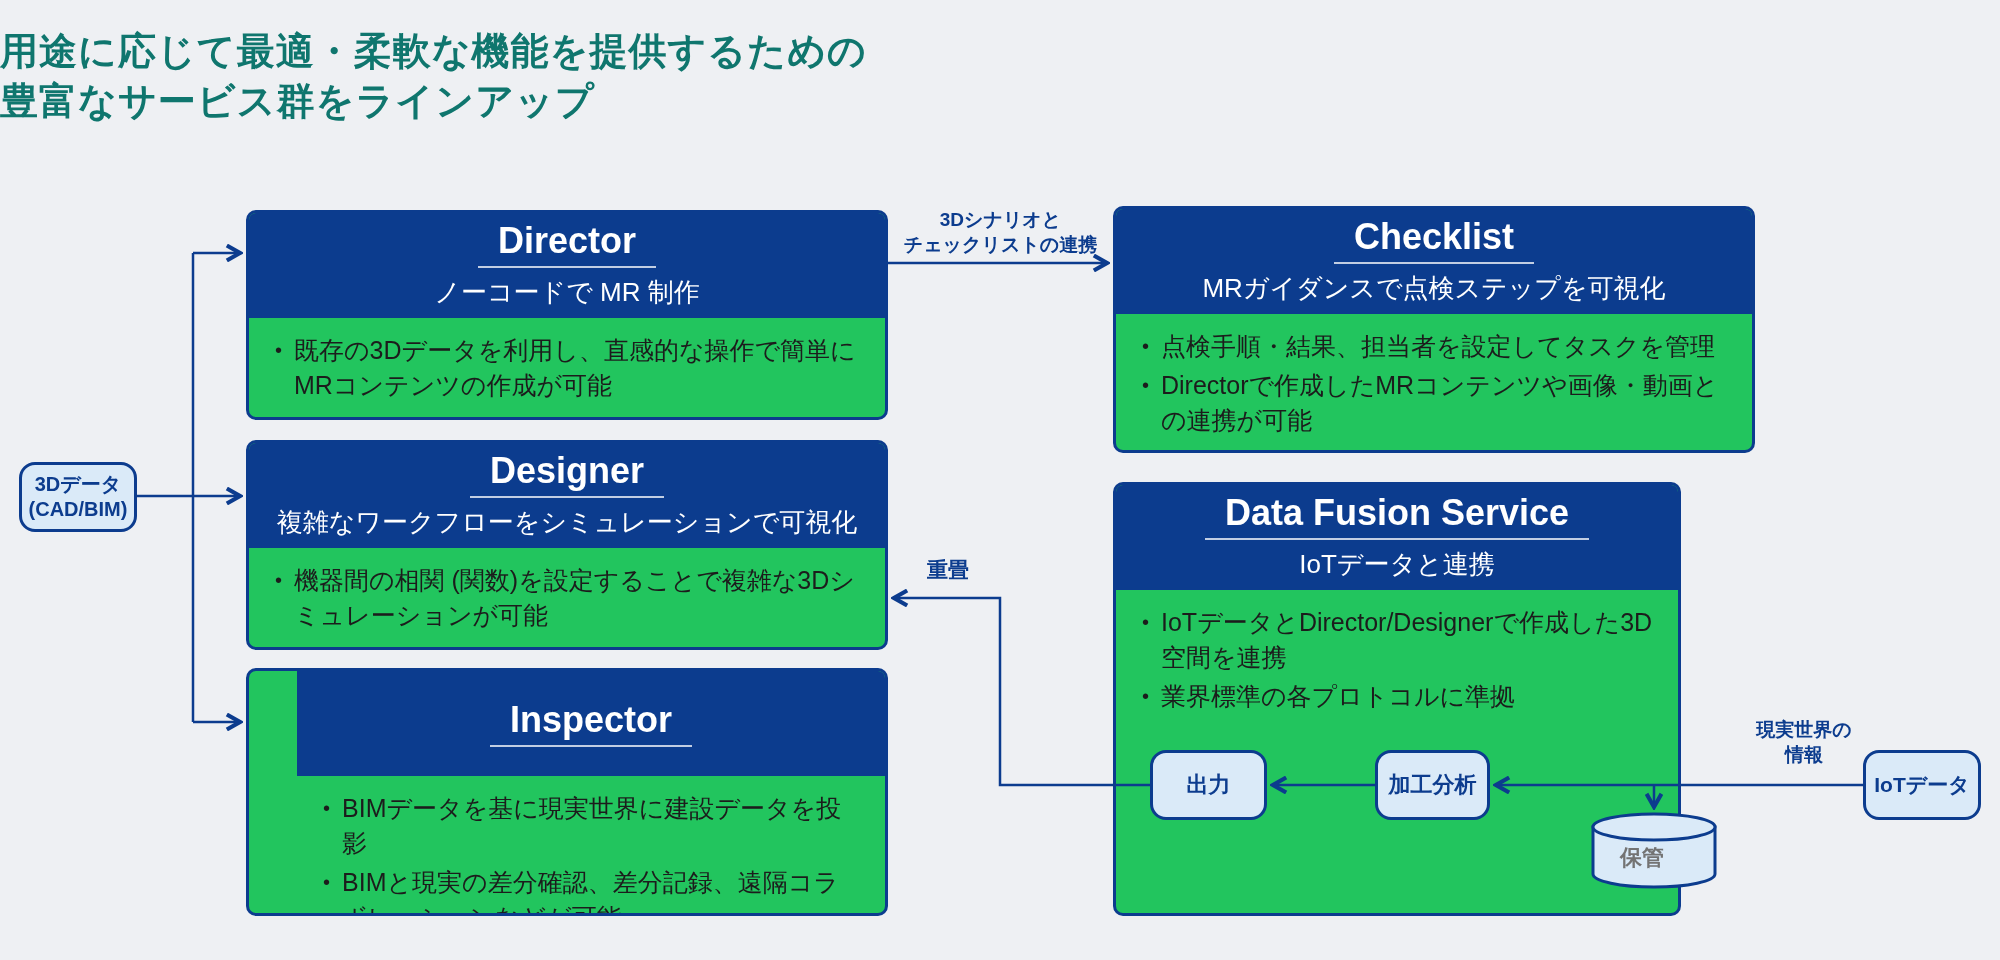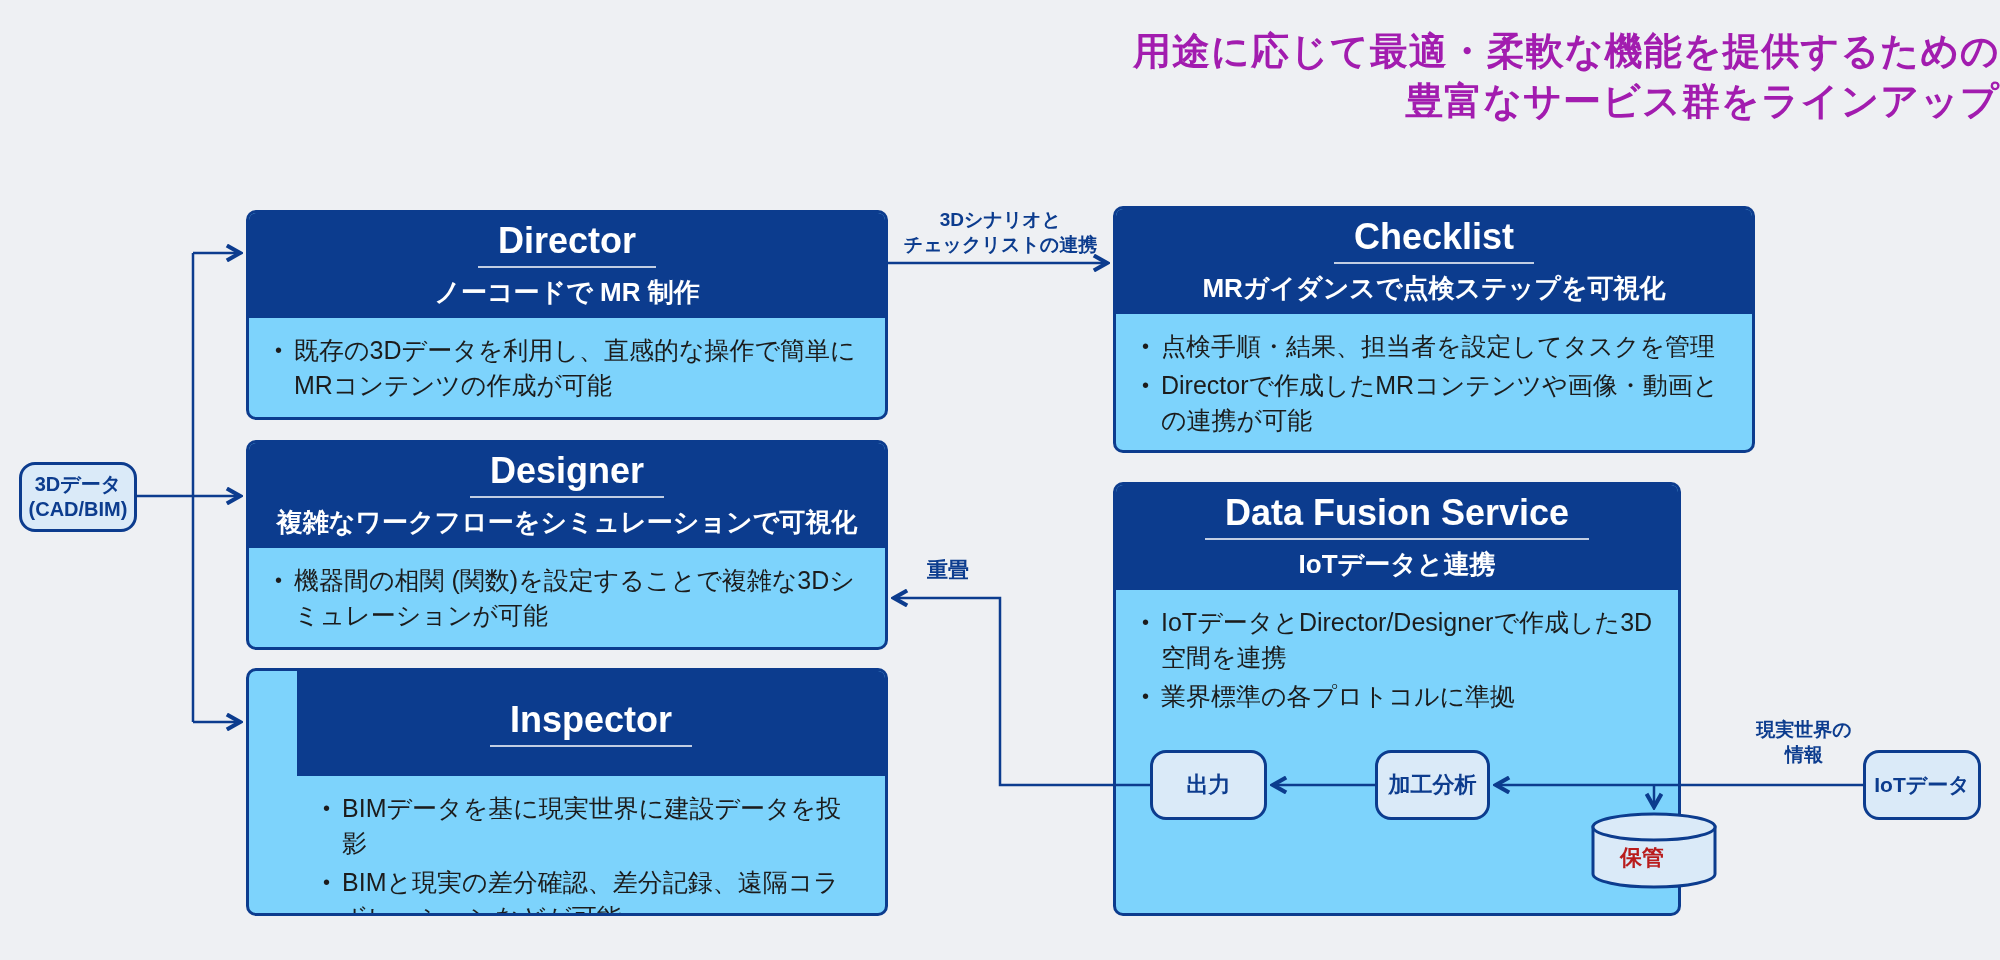--- a/index.html
+++ b/index.html
@@ -8,41 +8,41 @@
     background:#eef0f3;
     font-family:"Liberation Sans","DejaVu Sans",sans-serif;
     position:relative;
     overflow:hidden;
   }
   .canvas{position:absolute;left:0;top:0;width:2000px;height:960px;}
 
   
   .main-title{
     position:absolute;left:0;top:26px;width:100%;
-    text-align:right;color:#a21caf;font-weight:bold;
+    text-align:left;color:#0f766e;font-weight:bold;
     font-size:38px;line-height:1.32;z-index:1;letter-spacing:1px;
   }
 
   
   .service-box{
-    position:absolute;background:#7dd3fc;
+    position:absolute;background:#22c55e;
     border:3px solid #0c3c8e;border-radius:10px;
     box-sizing:border-box;overflow:hidden;z-index:2;
   }
   .svc-head{
     background:#0c3c8e;color:#ffffff;text-align:center;
     height:105px;display:flex;flex-direction:column;
     justify-content:center;align-items:center;
   }
   .svc-title{font-size:36px;font-weight:bold;line-height:1.1;}
   .svc-title-inner{
     display:inline-block;padding:0 20px 5px;
     border-bottom:2px solid rgba(255,255,255,0.75);
   }
-  .svc-sub{font-size:26px;margin-top:7px;font-weight:700;text-align:center;}
+  .svc-sub{font-size:26px;margin-top:7px;font-weight:400;text-align:center;}
   .svc-body{padding:15px 22px 10px 26px;}
   .bullet-list{margin:0;padding:0;list-style:none;}
   .bullet-list li{
     display:flex;gap:12px;color:#1c1c1c;
     font-size:25px;line-height:1.4;margin-bottom:4px;
   }
   .bullet-list li .dot{flex:0 0 auto;font-size:20px;line-height:1.75;color:#1c1c1c;}
 
   
   .mini-box{
@@ -67,21 +67,21 @@
   
   .conn-label{
     position:absolute;color:#0c3c8e;font-weight:bold;
     text-align:center;z-index:6;line-height:1.3;
   }
   #label-scenario{left:878px;top:208px;width:245px;font-size:19px;}
   #label-overlay{left:898px;top:556px;width:100px;font-size:21px;}
   #label-realworld{left:1748px;top:718px;width:112px;font-size:19px;}
   #label-storage{
     position:absolute;left:1592px;top:843px;width:100px;
-    text-align:center;color:#b91c1c;font-weight:bold;font-size:22px;z-index:6;
+    text-align:center;color:#737373;font-weight:bold;font-size:22px;z-index:6;
   }
 
   
   svg.overlay{
     position:absolute;left:0;top:0;width:2000px;height:960px;
     z-index:5;pointer-events:none;
   }
   svg.overlay path.line{stroke:#0c3c8e;stroke-width:2.5;fill:none;}
   svg.overlay .cyl{fill:#daeaf8;stroke:#0c3c8e;stroke-width:3;}
 </style>

